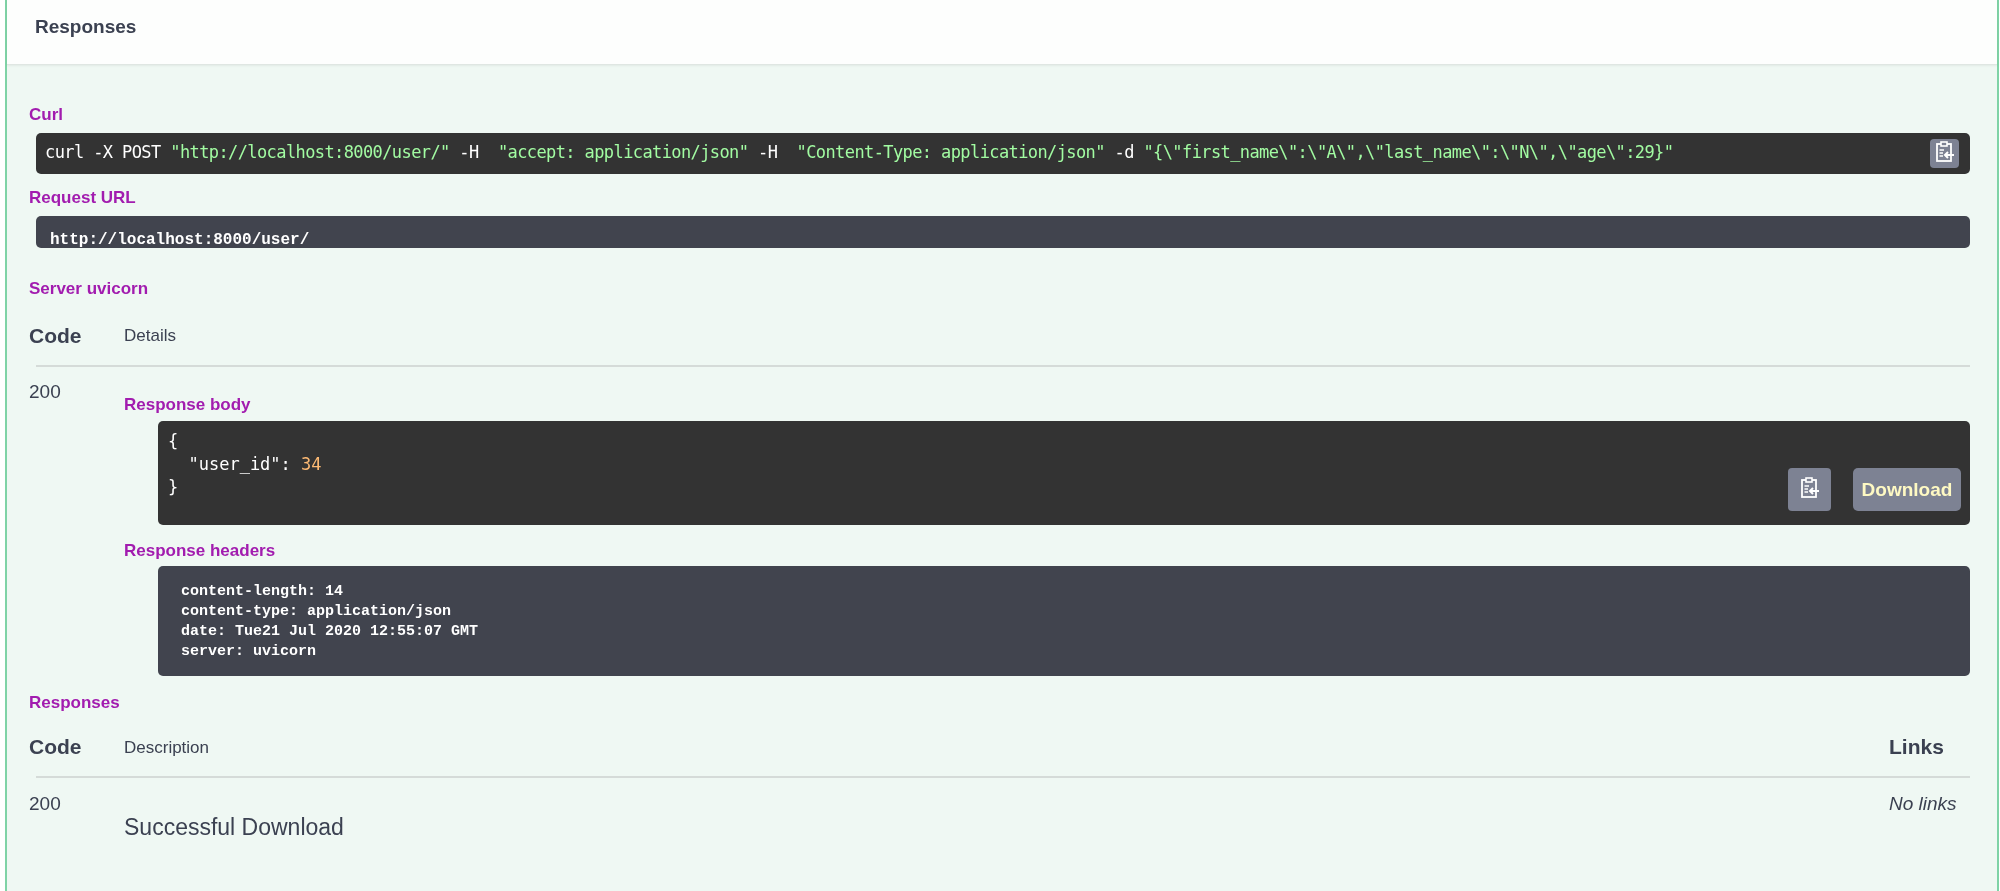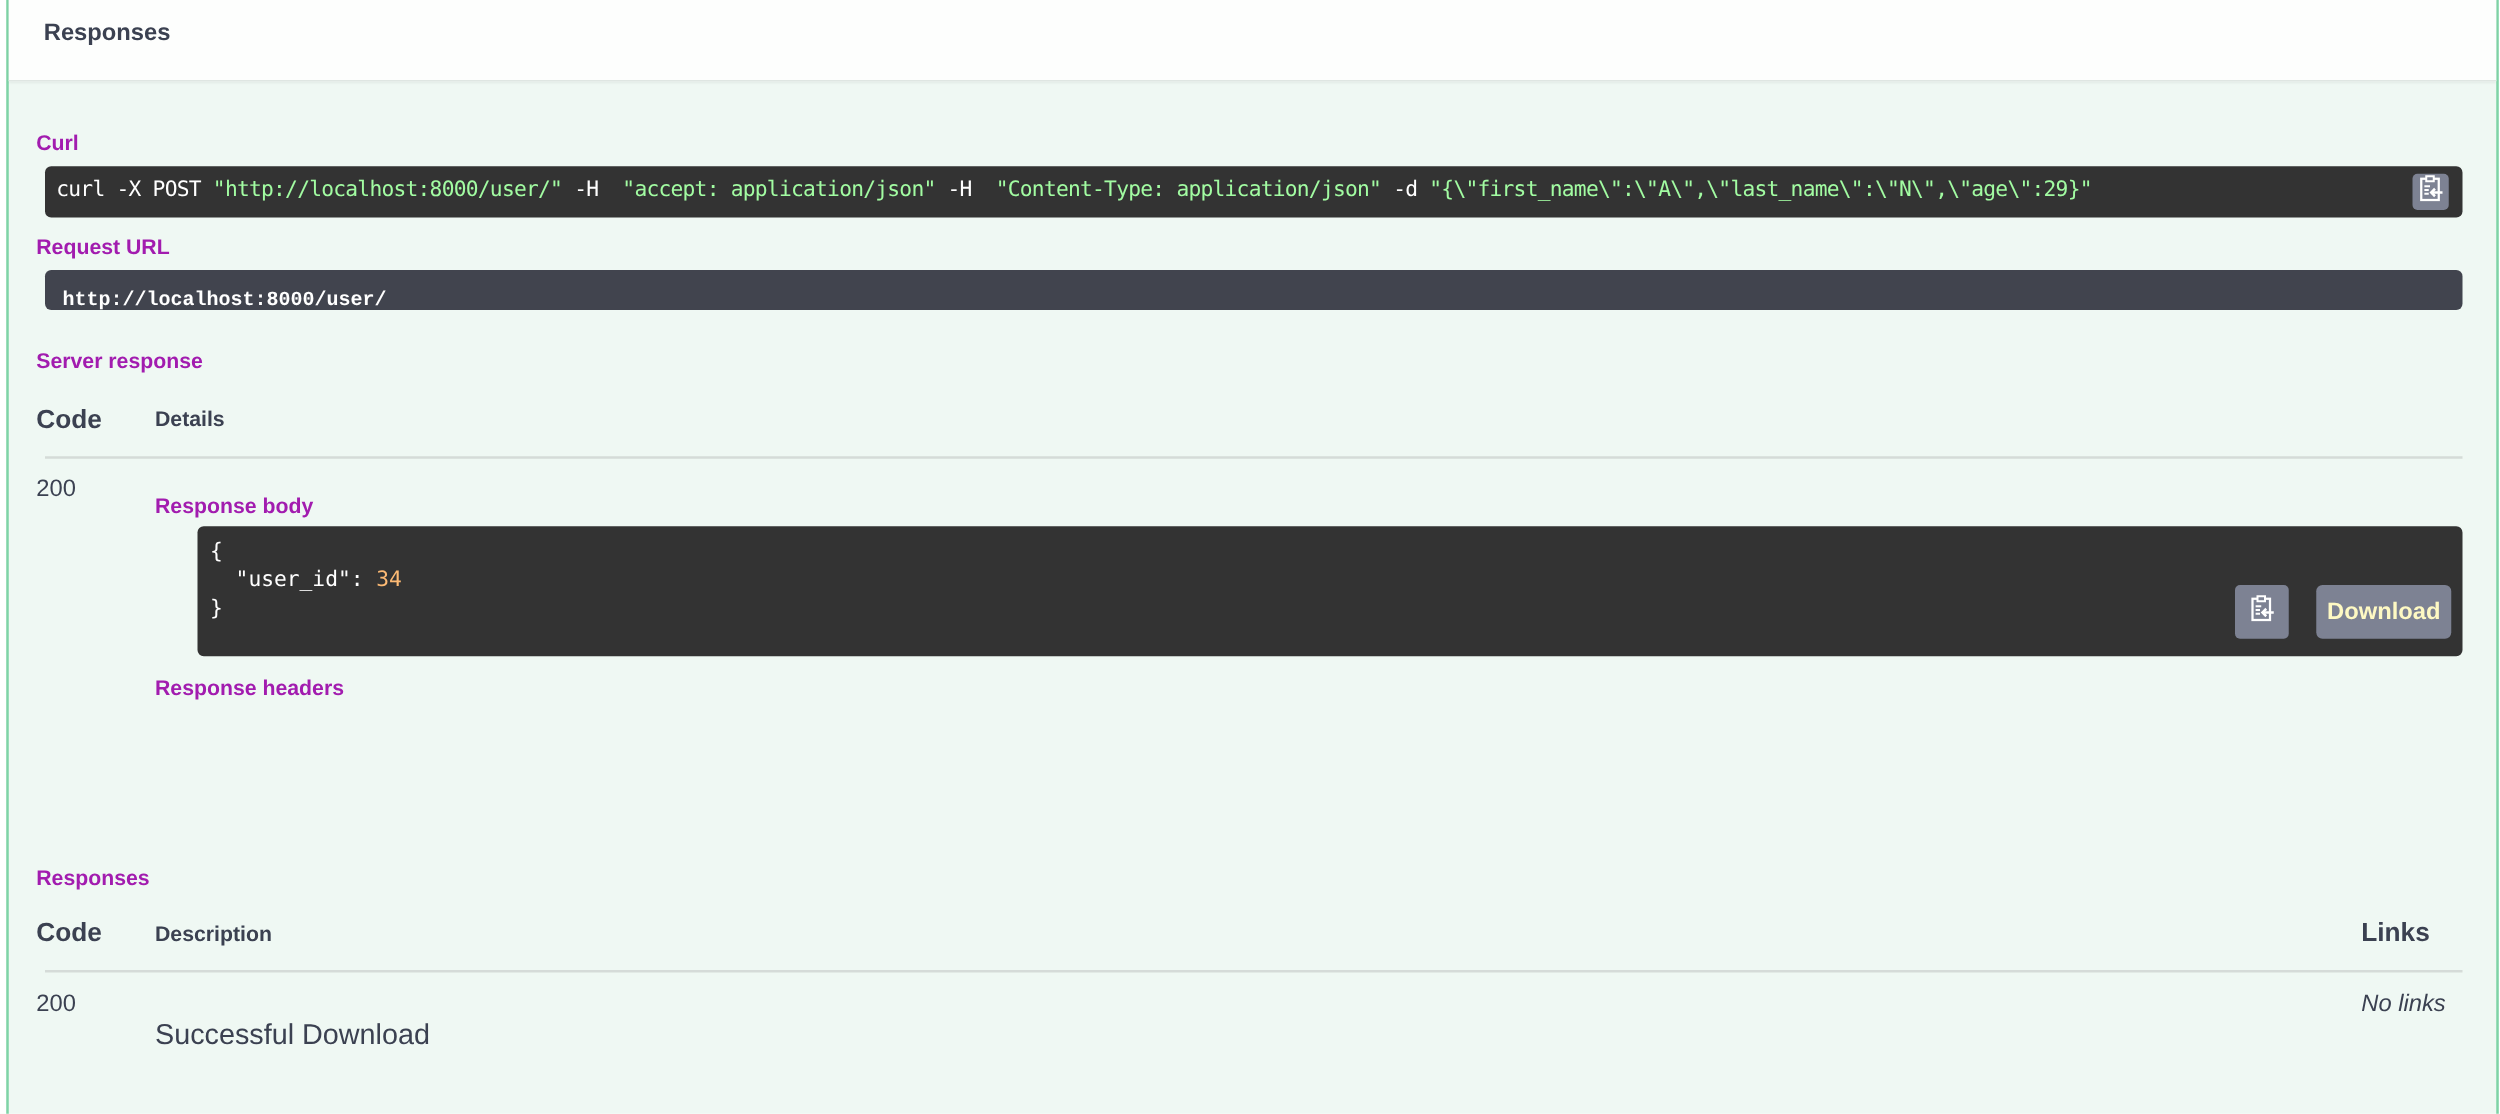--- a/index.html
+++ b/index.html
@@ -36,21 +36,21 @@
   }
   .url-box {
     position:absolute; left:29px; top:218px; width:1934px; height:32px;
     background:#41444e; border-radius:5px;
   }
   .url-text {
     position:absolute; left:14px; top:15px; font-family:"Liberation Mono", monospace;
     font-weight:bold; font-size:16px; color:#ffffff;
   }
   .col-head-big { position:absolute; font-size:21px; font-weight:bold; color:#3b4151; }
-  .col-head-small { position:absolute; font-size:17px; font-weight:bold; color:#3b4151; }
+  .col-head-small { position:absolute; font-size:17px; font-weight:normal; color:#3b4151; }
   .sep { position:absolute; left:29px; width:1934px; height:2px; background:#d5dbd8; }
   .code-val { position:absolute; font-size:19px; color:#3b4151; }
   .body-box {
     position:absolute; left:151px; top:423px; width:1812px; height:104px;
     background:#333333; border-radius:5px;
   }
   .body-text {
     position:absolute; left:10px; top:9px; font-family:"DejaVu Sans Mono", monospace;
     font-size:17px; color:#ffffff; white-space:pre; line-height:23px;
   }
@@ -95,21 +95,21 @@
         </svg>
       </span>
     </div>
   </div>
 
   <span class="label" style="left:22px; top:190px;">Request URL</span>
   <div class="url-box">
     <span class="url-text">http://localhost:8000/user/</span>
   </div>
 
-  <span class="label" style="left:22px; top:281px;">Server response</span>
+  <span class="label" style="left:22px; top:281px;">Server uvicorn</span>
   <span class="col-head-big" style="left:22px; top:326px;">Code</span>
   <span class="col-head-small" style="left:117px; top:328px;">Details</span>
   <div class="sep" style="top:367px;"></div>
 
   <span class="code-val" style="left:22px; top:383px;">200</span>
 
   <span class="label" style="left:117px; top:397px;">Response body</span>
   <div class="body-box">
     <div class="body-text"><span>{</span>
 <span>  "user_id": </span><span class="num">34</span>
@@ -124,20 +124,23 @@
           <line x1="4.5" y1="15" x2="8" y2="15" stroke="#fff" stroke-width="1.5"></line>
           <line x1="10" y1="14" x2="19" y2="14" stroke="#fff" stroke-width="2"></line>
           <polyline points="13,11 10,14 13,17" fill="none" stroke="#fff" stroke-width="2"></polyline>
         </svg>
       </span>
     </div>
     <div class="dl-btn">Download</div>
   </div>
 
   <span class="label" style="left:117px; top:543px;">Response headers</span>
+  <div class="hdr-box">
+    <div class="hdr-lines"><div>content-length: 14</div><div>content-type: application/json</div><div>date: Tue21 Jul 2020 12:55:07 GMT</div><div>server: uvicorn</div></div>
+  </div>
 
   <span class="label" style="left:22px; top:695px;">Responses</span>
   <span class="col-head-big" style="left:22px; top:737px;">Code</span>
   <span class="col-head-small" style="left:117px; top:740px;">Description</span>
   <span class="col-head-big" style="left:1882px; top:737px;">Links</span>
   <div class="sep" style="top:778px;"></div>
 
   <div>
     <span class="code-val" style="left:22px; top:795px;">200</span>
     <span class="desc-text" style="left:117px; top:816px;">Successful Download</span>

